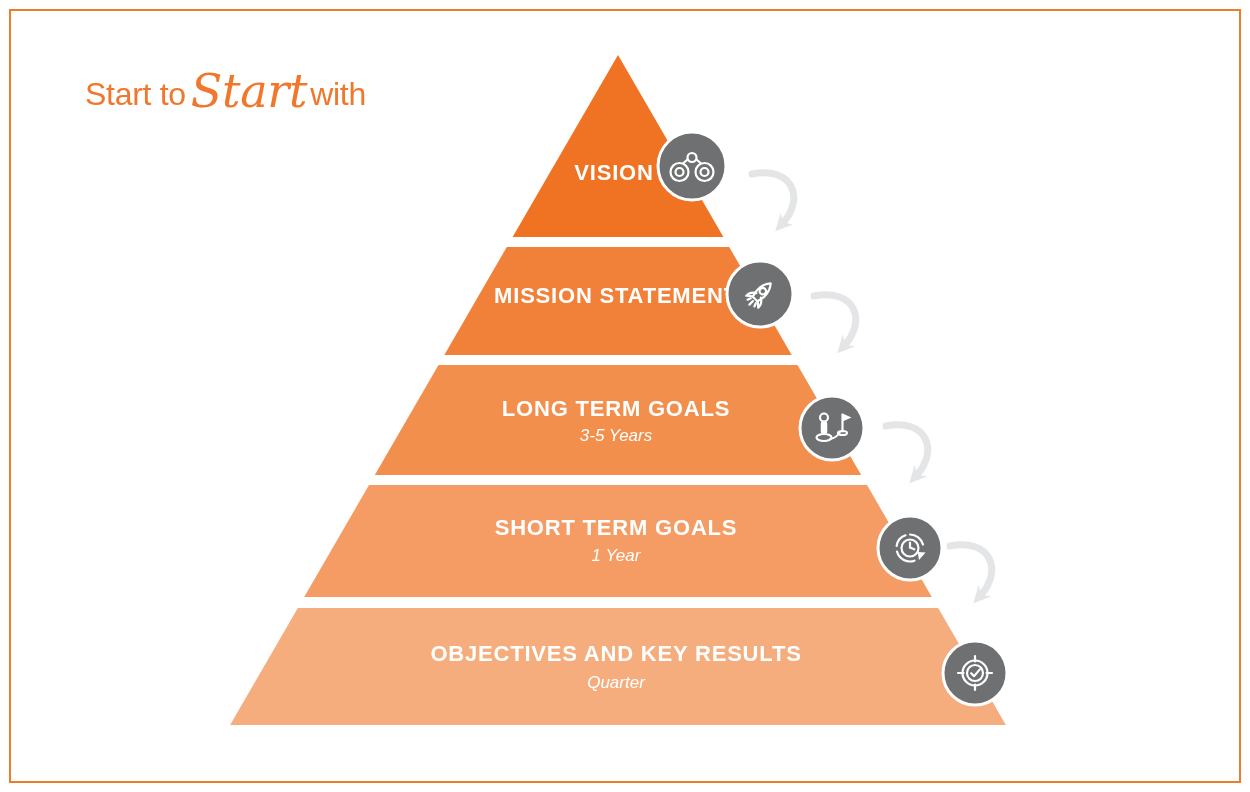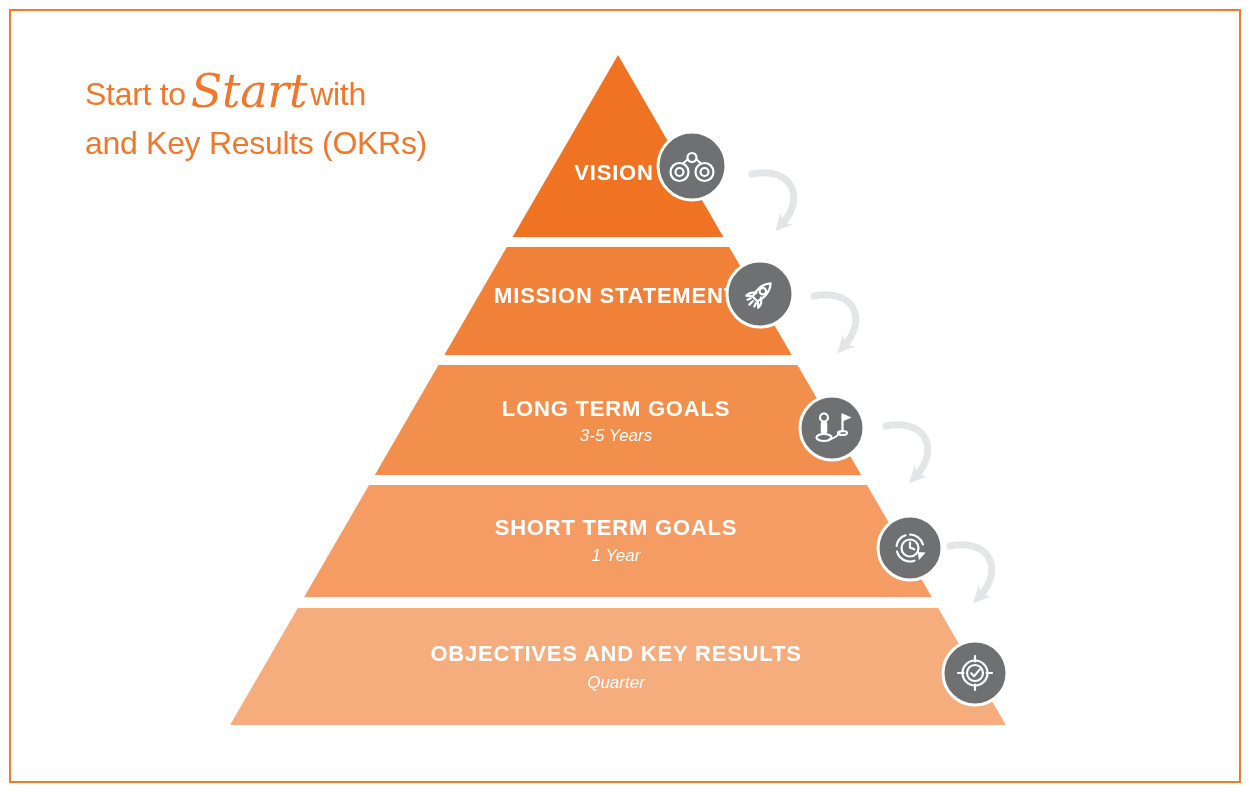--- a/index.html
+++ b/index.html
@@ -38,21 +38,20 @@
   .ic-ring{stroke:#ffffff;stroke-width:3;}
   .flow-arrow{fill:none;stroke-width:7;stroke-linecap:round;}
 </style>
 </head>
 <body>
 
 <div class="frame" style="border-color: rgb(237, 125, 43);"></div>
 
 <div class="title" style="color: rgb(240, 119, 43);">
   <div><span>Start to</span><span class="script">Start</span><span>with</span></div>
-  <div>and Key Results (OKRs)</div>
 </div>
 
 <svg width="1250" height="792" viewBox="0 0 1250 792">
   <defs>
     <marker id="arw" viewBox="0 0 12 12" refX="5" refY="6" markerWidth="17" markerHeight="17" orient="auto" markerUnits="userSpaceOnUse">
       <path d="M0,0 L12,6 L0,12 L3.5,6 Z" fill="#E3E5E7"></path>
     </marker>
   </defs>
 
   <polygon points="618,55 723.4,237 512.6,237" fill="#EF7322"></polygon>

